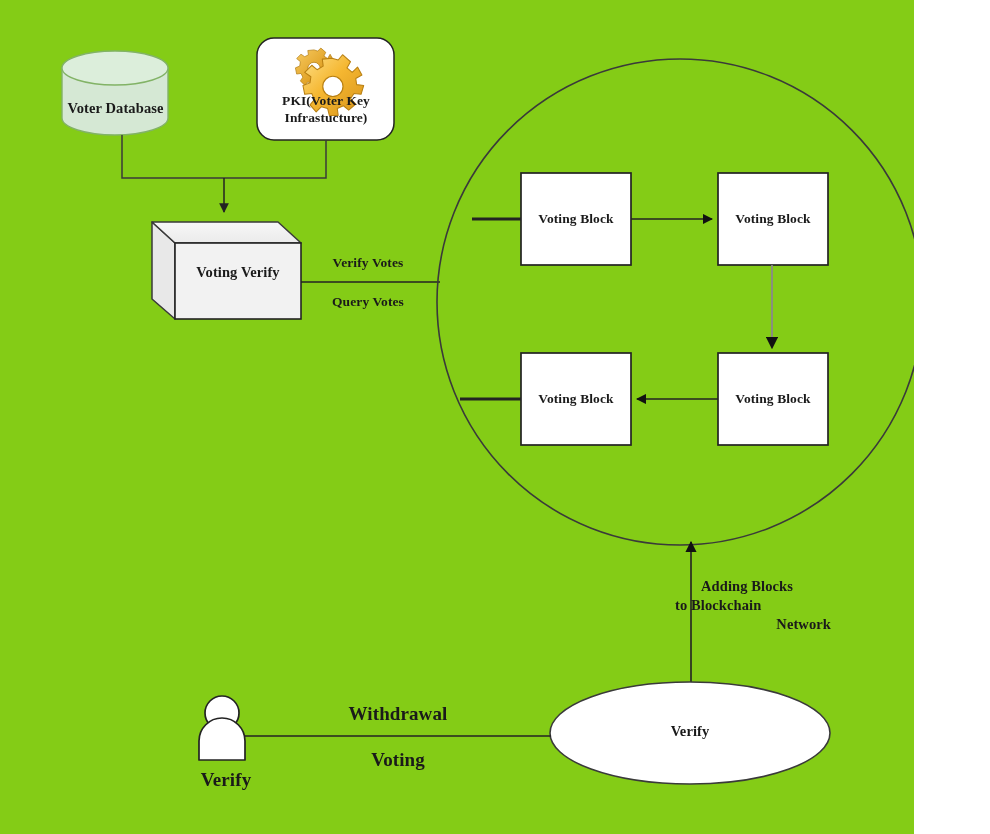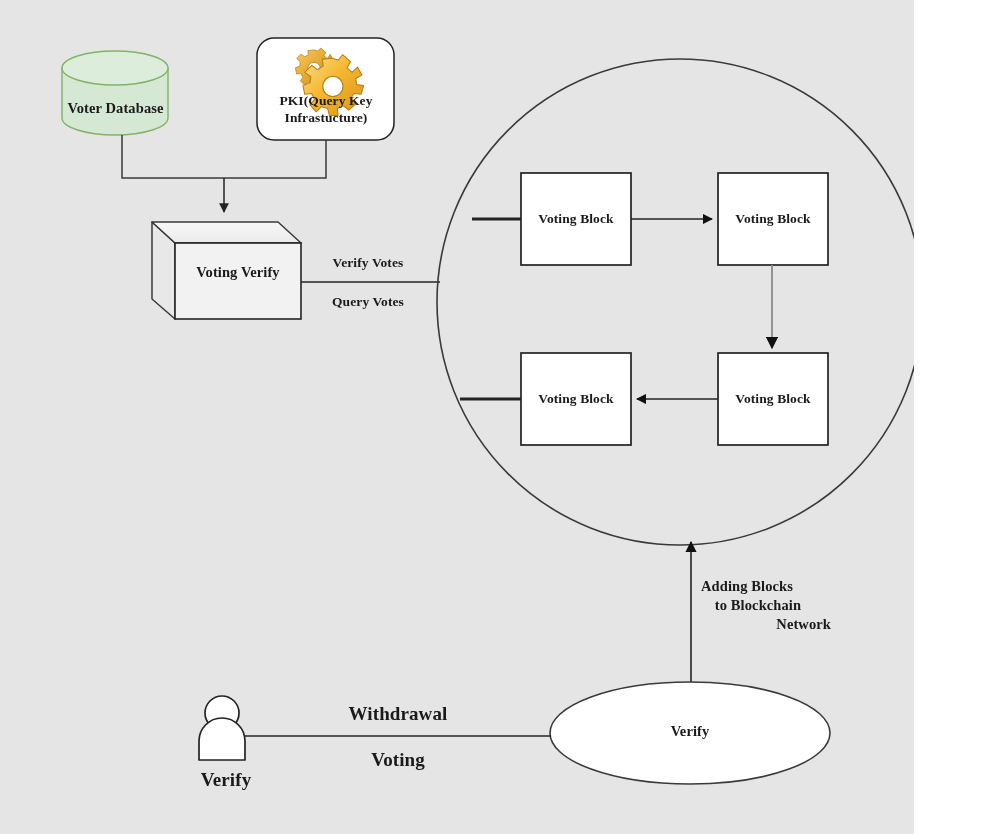--- a/index.html
+++ b/index.html
@@ -1,17 +1,17 @@
 <!DOCTYPE html>
 <html><head>
 <meta charset="utf-8">
 <style>
   html,body{margin:0;padding:0;background:#ffffff;}
   body{width:990px;height:834px;font-family:"Liberation Serif",serif;}
-  #stage{position:relative;width:914px;height:834px;overflow:hidden;background:#e5e5e5;}
+  #stage{position:relative;width:914px;height:834px;overflow:hidden;background:#84cc16;}
   svg#canvas{position:absolute;left:0;top:0;width:990px;height:834px;}
   .lbl{position:absolute;font-family:"Liberation Serif",serif;font-weight:bold;color:#1a1a1a;
        text-align:center;line-height:1.22;letter-spacing:.1px;}
   .lbl-14{font-size:14.5px;}
   .lbl-13{font-size:13.5px;}
   .lbl-15{font-size:19px;}
   .nowrap{white-space:nowrap;}
 </style>
 </head>
 <body>
@@ -111,35 +111,35 @@
     <g>
       <circle cx="222" cy="713" r="17" fill="#ffffff" stroke="#232323" stroke-width="1.7"></circle>
       <path d="M 199 760 L 199 741 A 23 23 0 0 1 245 741 L 245 760 Z" fill="#ffffff" stroke="#232323" stroke-width="1.7" stroke-linejoin="round"></path>
     </g>
 
     <line x1="245" y1="736" x2="551" y2="736" stroke="#232323" stroke-width="1.6"></line>
   </svg>
 
   <div class="lbl lbl-14" style="left:48px;top:100px;width:135px;">Voter Database</div>
 
-  <div class="lbl lbl-13" style="left:260px;top:93px;width:132px;">PKI(Query Key</div>
+  <div class="lbl lbl-13" style="left:260px;top:93px;width:132px;">PKI(Voter Key</div>
   <div class="lbl lbl-13" style="left:260px;top:110px;width:132px;">Infrastucture)</div>
 
   <div class="lbl lbl-14" style="left:178px;top:264px;width:120px;">Voting Verify</div>
 
   <div class="lbl lbl-13" style="left:310px;top:255px;width:116px;">Verify Votes</div>
   <div class="lbl lbl-13" style="left:310px;top:294px;width:116px;text-align:center;">Query Votes</div>
 
   <div class="lbl lbl-13" style="left:524px;top:211px;width:104px;">Voting Block</div>
   <div class="lbl lbl-13" style="left:721px;top:211px;width:104px;">Voting Block</div>
   <div class="lbl lbl-13" style="left:524px;top:391px;width:104px;">Voting Block</div>
   <div class="lbl lbl-13" style="left:721px;top:391px;width:104px;">Voting Block</div>
 
   <div class="lbl lbl-14 nowrap" style="left:701px;top:578px;width:130px;text-align:left;">Adding Blocks</div>
-  <div class="lbl lbl-14 nowrap" style="left:693px;top:597px;width:130px;text-align:center;">to Blockchain</div>
+  <div class="lbl lbl-14 nowrap" style="left:675px;top:597px;width:130px;text-align:left;">to Blockchain</div>
   <div class="lbl lbl-14 nowrap" style="left:701px;top:616px;width:130px;text-align:right;">Network</div>
 
   <div class="lbl lbl-15" style="left:318px;top:702px;width:160px;">Withdrawal</div>
   <div class="lbl lbl-15" style="left:318px;top:748px;width:160px;">Voting</div>
 
   <div class="lbl lbl-14" style="left:630px;top:723px;width:120px;">Verify</div>
 
   <div class="lbl lbl-15" style="left:182px;top:768px;width:88px;">Verify</div>
 
 </div>

